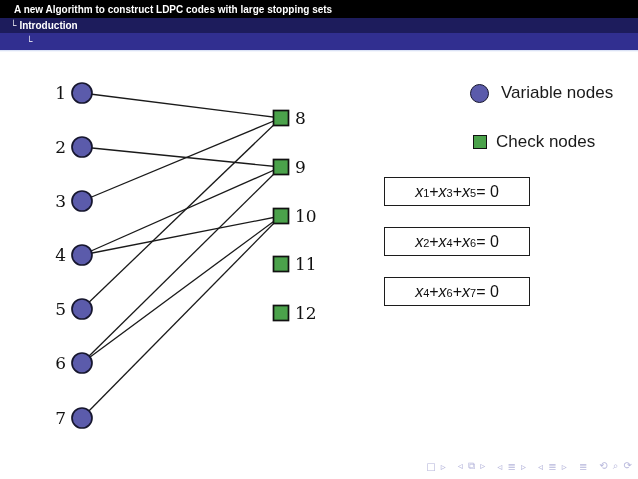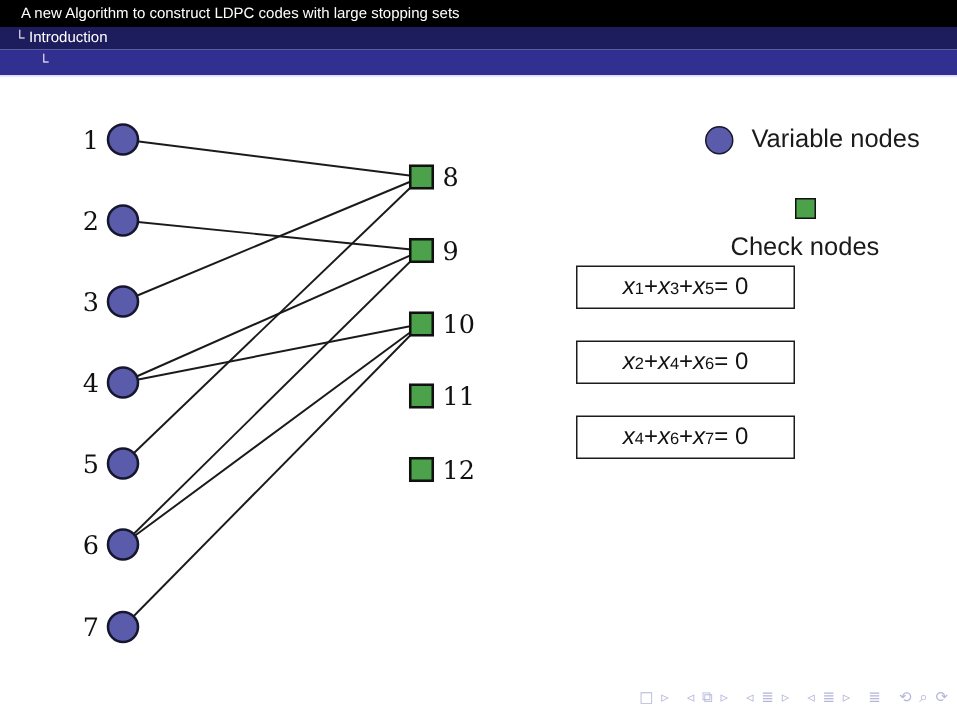--- a/index.html
+++ b/index.html
@@ -9,33 +9,33 @@
     --c-edge:#1a1a1a; --c-label:#111111; --c-nav:#b6b6db;
   }
   *{box-sizing:border-box;}
   html,body{margin:0;padding:0;}
   body{
     width:638px;height:479px;position:relative;overflow:hidden;
     background:#ffffff;font-family:"Liberation Sans",sans-serif;
   }
   
   .hdr{position:absolute;left:0;top:0;width:638px;}
-  .bar{display:flex;align-items:center;color:#fff;white-space:nowrap;}
+  .bar{display:flex;align-items:center;color:#fff;white-space:nowrap;font-weight:bold;}
   .bar1{height:18px;background:var(--c-bar1);padding-left:14px;font-size:10px;}
   .bar2{height:15px;background:var(--c-bar2);padding-left:10px;font-size:10px;}
   .bar3{height:17px;background:var(--c-bar3);padding-left:26px;font-size:8.5px;}
   .hdr-underline{height:2px;background:linear-gradient(#cfd9f2,#ffffff);}
   .tree{font-size:9px;margin-right:3px;position:relative;top:-1px;color:#fff;}
   
   #graph{position:absolute;left:0;top:0;}
   .nodelabel{font-family:"DejaVu Serif","Liberation Serif",serif;font-size:17px;fill:var(--c-label);}
   
   .legend-row{position:absolute;display:flex;align-items:center;gap:9px;color:#1a1a1a;font-size:17px;}
   .legend-var{left:470px;top:83px;gap:12px;}
-  .legend-check{left:487px;top:132px;flex-direction:column;}
+  .legend-check{left:473px;top:132px;}
   .swatch-circle{width:19px;height:19px;border-radius:50%;background:var(--c-vfill);border:1.7px solid var(--c-vstroke);flex:none;}
   .swatch-square{width:14px;height:14px;background:var(--c-cfill);border:1.7px solid var(--c-cstroke);flex:none;}
   
   .eq-col{position:absolute;left:384px;top:177px;}
   .eq-box{
     width:146px;height:29px;margin-bottom:21px;background:#ffffff;
     border:1.6px solid #1c1c1c;display:flex;align-items:center;justify-content:center;
     font-size:16px;color:#111;white-space:nowrap;
   }
   .eq-box i{font-style:italic;}

